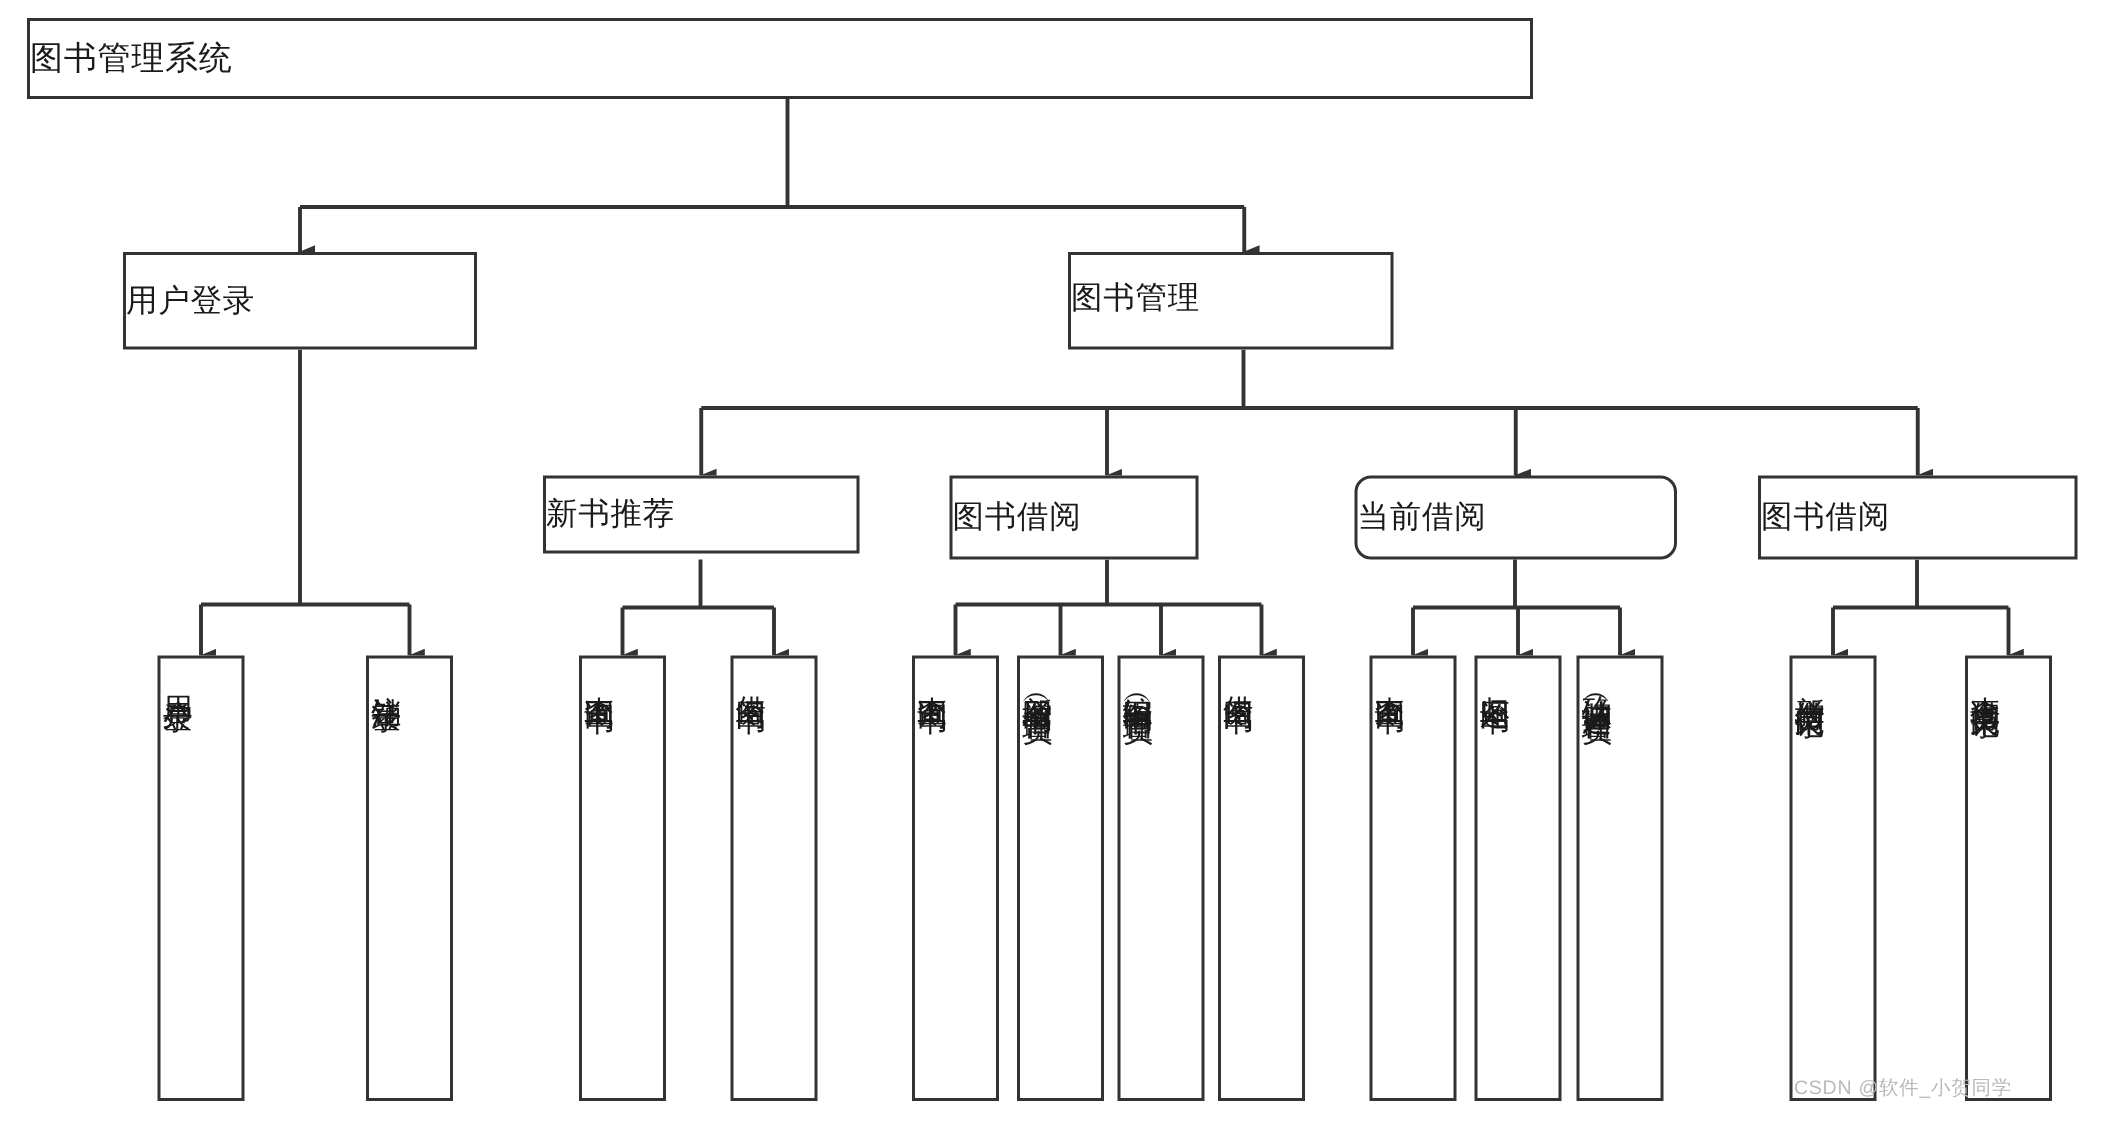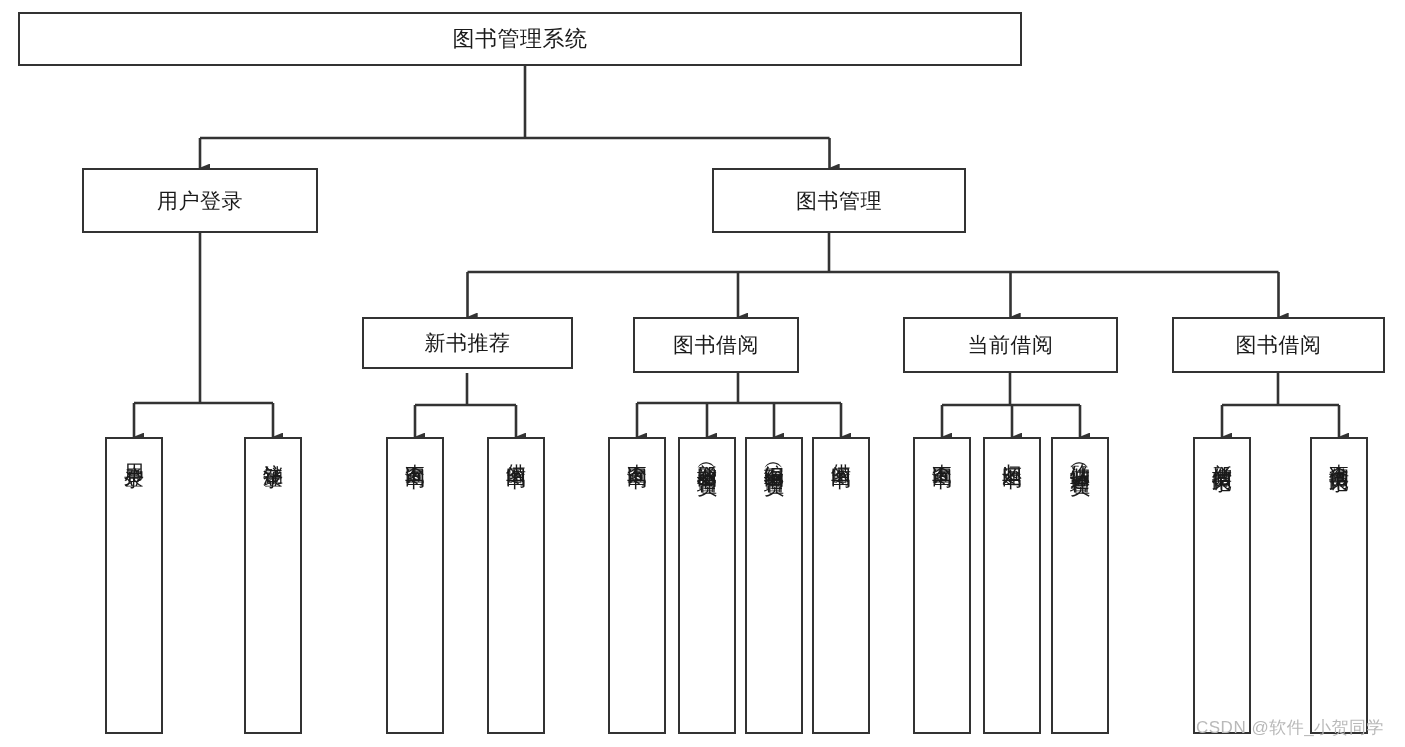--- a/index.html
+++ b/index.html
@@ -26,21 +26,20 @@
     height: 747px;
     pointer-events: none;
   }
   .node {
     position: absolute;
     box-sizing: border-box;
     background: #ffffff;
     border: 2px solid #0ea5e9;
     display: flex;
     align-items: center;
-    justify-content: center;
     color: #1a1a1a;
   }
   .node-label {
     display: block;
     text-align: center;
     line-height: 1.22;
     color: #1a1a1a;
     white-space: nowrap;
   }
   .node.horizontal .node-label {
@@ -58,21 +57,21 @@
     line-height: 1.05;
     letter-spacing: 2px;
     white-space: nowrap;
   }
   .node.root .node-label {
     font-size: 22px;
   }
   .watermark {
     position: absolute;
     color: #b9b9b9;
-    font-size: 17px;
+    font-size: 13px;
     white-space: nowrap;
     letter-spacing: 0.5px;
     user-select: none;
   }
 </style>
 </head>
 <body>
 
 <div id="diagram-root">
   <svg class="wires" viewBox="0 0 1405 747">
@@ -118,30 +117,30 @@
       </g>
   </svg>
 
   <div id="node-layer">
       <div class="node horizontal root" style="left: 18px; top: 12px; width: 1004px; height: 54px; border-color: rgb(51, 51, 51); background: rgb(255, 255, 255);">
         <span class="node-label">图书管理系统</span>
       </div>
       <div class="node horizontal" style="left: 82px; top: 168px; width: 236px; height: 65px; border-color: rgb(51, 51, 51); background: rgb(255, 255, 255);">
         <span class="node-label">用户登录</span>
       </div>
-      <div class="node horizontal" style="left: 712px; top: 168px; width: 254px; height: 65px; border-color: rgb(51, 51, 51); background: rgb(255, 255, 255);">
+      <div class="node horizontal" style="left: 712px; top: 168px; width: 217px; height: 65px; border-color: rgb(51, 51, 51); background: rgb(255, 255, 255); font-family: Liberation Mono, monospace;">
         <span class="node-label">图书管理</span>
       </div>
       <div class="node horizontal" style="left: 362px; top: 317px; width: 211px; height: 52px; border-color: rgb(51, 51, 51); background: rgb(255, 255, 255);">
         <span class="node-label">新书推荐</span>
       </div>
       <div class="node horizontal" style="left: 633px; top: 317px; width: 166px; height: 56px; border-color: rgb(51, 51, 51); background: rgb(255, 255, 255);">
         <span class="node-label">图书借阅</span>
       </div>
-      <div class="node horizontal" style="left: 903px; top: 317px; width: 215px; height: 56px; border-color: rgb(51, 51, 51); background: rgb(255, 255, 255);">
+      <div class="node horizontal" style="left: 903px; top: 317px; width: 215px; height: 56px; border-color: rgb(51, 51, 51); background: rgb(255, 255, 255); border-radius: 11px;">
         <span class="node-label">当前借阅</span>
       </div>
       <div class="node horizontal" style="left: 1172px; top: 317px; width: 213px; height: 56px; border-color: rgb(51, 51, 51); background: rgb(255, 255, 255);">
         <span class="node-label">图书借阅</span>
       </div>
       <div class="node vertical" style="left: 105px; top: 437px; width: 58px; height: 297px; border-color: rgb(51, 51, 51); background: rgb(255, 255, 255);">
         <span class="node-label">用户登录</span>
       </div>
       <div class="node vertical" style="left: 244px; top: 437px; width: 58px; height: 297px; border-color: rgb(51, 51, 51); background: rgb(255, 255, 255);">
         <span class="node-label">注销登录</span>

